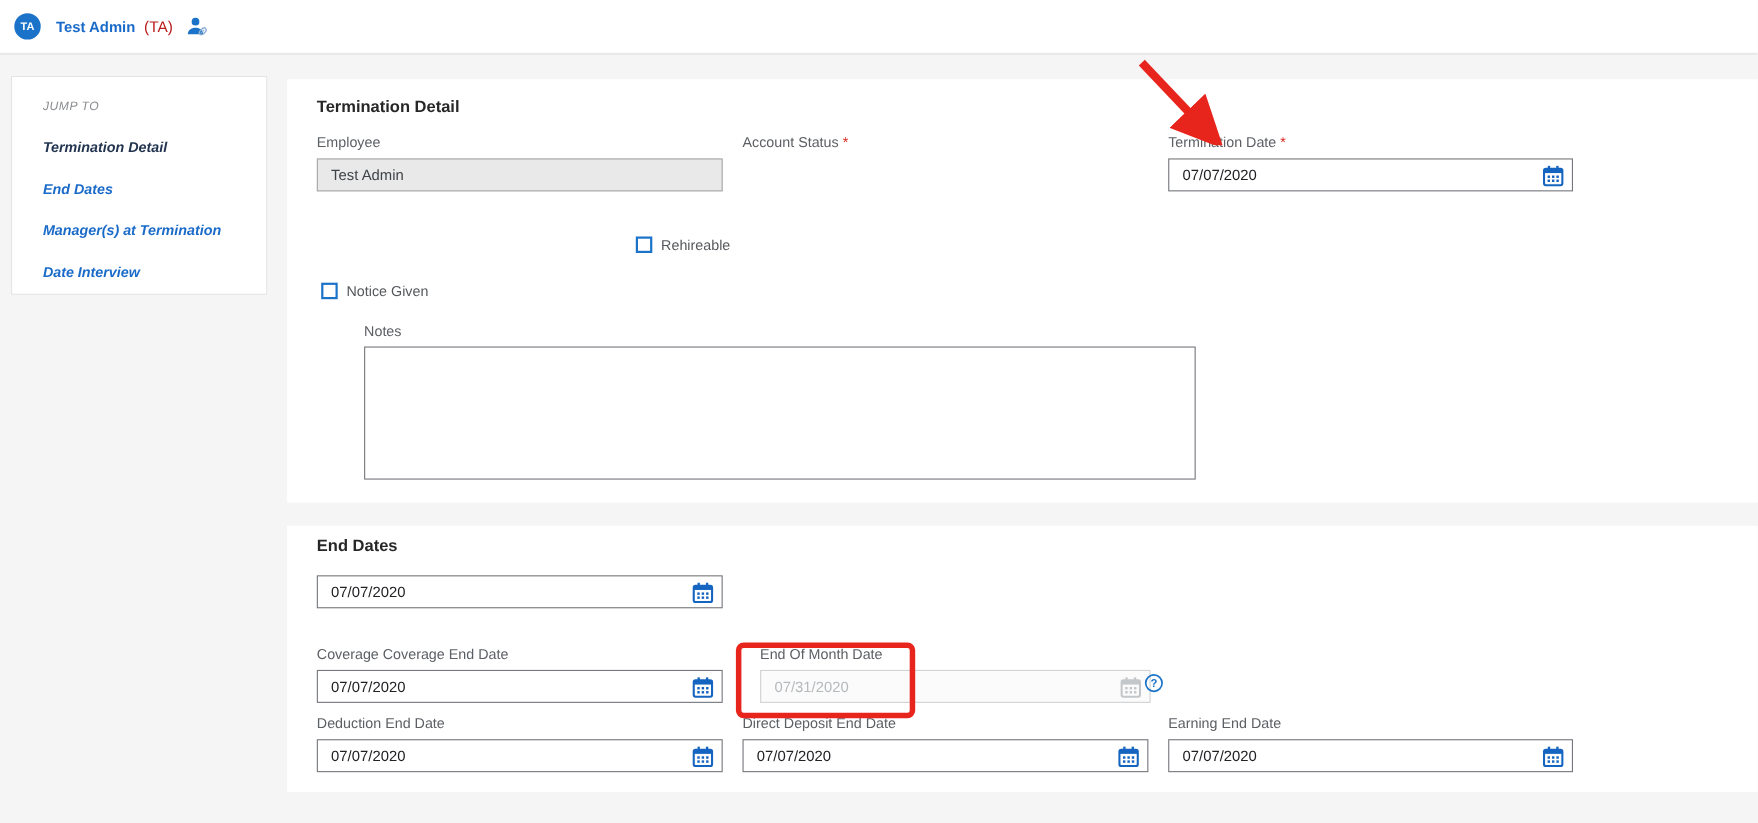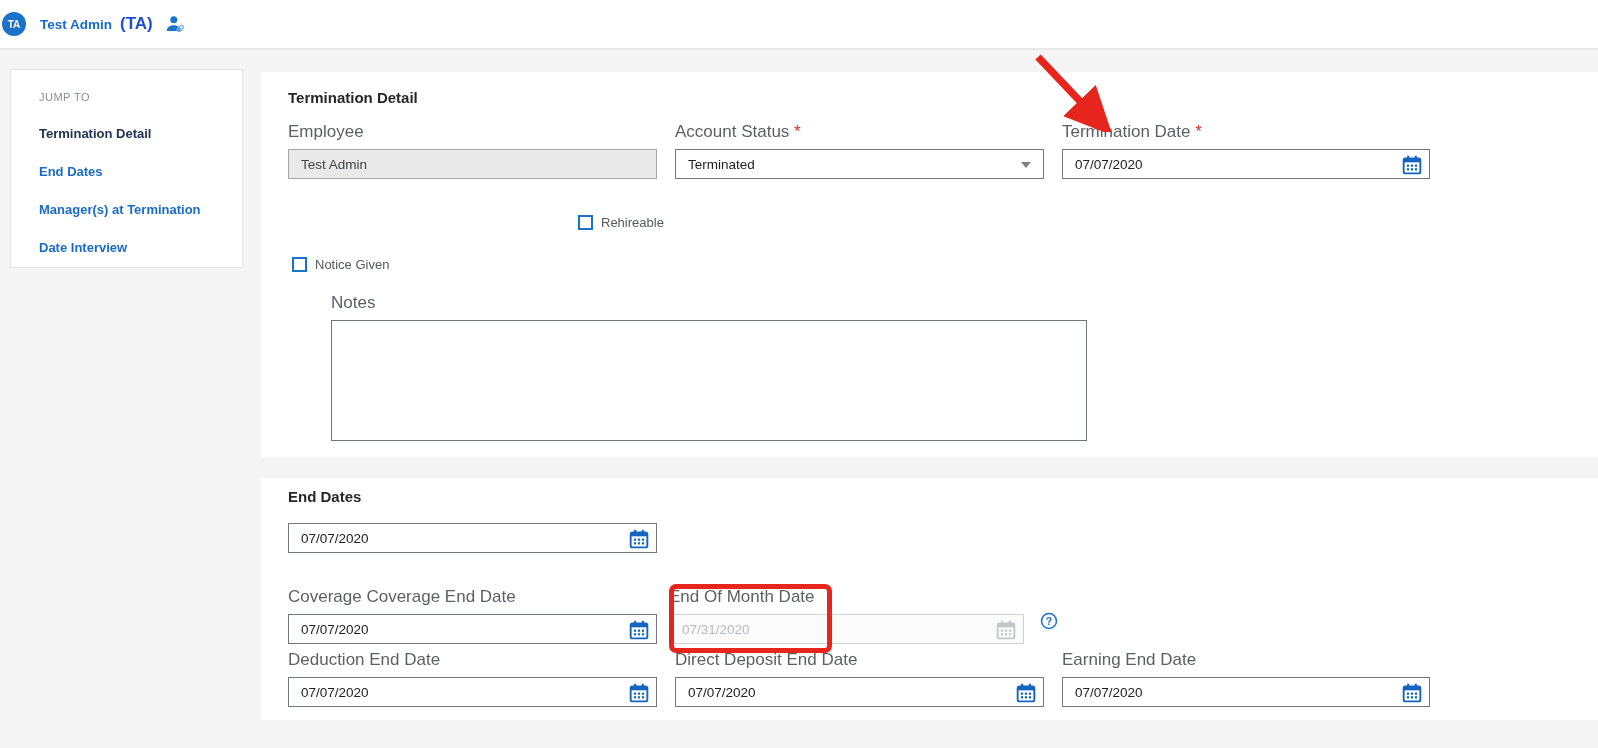--- a/index.html
+++ b/index.html
@@ -1,41 +1,41 @@
 <!DOCTYPE html>
 <html><head>
 <meta charset="utf-8">
 <style>
   * { margin:0; padding:0; box-sizing:border-box; }
   html,body { width:1598px; height:748px; }
   body { font-family:"Liberation Sans", sans-serif; background:#f5f5f6; position:relative; overflow:hidden; }
 
   
   .topbar { position:absolute; left:0; top:0; width:1598px; height:50px; background:#ffffff;
-            border-bottom:2px solid #e9e9ea; display:flex; align-items:center; padding-left:2px; }
+            border-bottom:2px solid #e9e9ea; display:flex; align-items:center; padding-left:13px; }
   .avatar { width:24px; height:24px; border-radius:50%; background:#1a73c8; color:#fff;
             font-size:10px; font-weight:bold; display:flex; align-items:center; justify-content:center; }
   .user-name { color:#1a6bc9; font-weight:bold; font-size:13.5px; margin-left:14px; }
-  .user-code { color:#1d4ed8; font-size:17px; margin-left:8px;font-weight:bold; }
+  .user-code { color:#b91c1c; font-size:14px; margin-left:8px; }
   .person-ico { margin-left:12px; display:flex; align-items:center; }
 
   
   .card { position:absolute; background:#ffffff; }
-  .sidebar { left:10px; top:69px; width:233px; height:199px; border:1px solid #e4e4e6; }
+  .sidebar { left:10px; top:69px; width:233px; height:199px; border:1px solid #e4e4e6;font-style:italic; }
   .sidebar-title { margin:21px 0 0 28px; font-size:11px; color:#8a8d91; letter-spacing:.5px; }
   .side-item { margin:23px 0 0 28px; font-size:13px; font-weight:bold; color:#1a6bc9; cursor:pointer; }
   .side-item.active { color:#223450; }
   .card1 { left:261px; top:72px; width:1337px; height:385px; }
   .card2 { left:261px; top:478px; width:1337px; height:242px; }
   .sec-title { position:absolute; left:27px; top:17px; font-size:15px; font-weight:bold; color:#272727; }
   .card2 .sec-title { top:10px; }
 
   
   .fg { position:absolute; }
-  .lbl { font-size:17px; color:#5c5f63; margin-bottom:7px; white-space:nowrap; }
+  .lbl { font-size:13px; color:#5c5f63; margin-bottom:7px; white-space:nowrap; }
   .lbl .req { color:#d93025; }
   .lbl.blue { color:#1a6bc9; }
   .inp { height:30px; border:1px solid #73767a; background:#fff; display:flex; align-items:center;
          position:relative; }
   .inp input { border:none; outline:none; background:transparent; width:100%; height:100%;
                font-family:"Liberation Sans", sans-serif; font-size:13.5px; color:#202124; padding-left:12px; }
   .inp.gray { background:#e9e9e9; border-color:#a6a6a6; }
   .inp.gray input { color:#3f4348; }
   .inp.dis { background:#fbfbfb; border-color:#d0d2d4; }
   .inp.dis input { color:#b6babd; }
@@ -92,24 +92,20 @@
     <div class="inp gray">
       <input readonly="" value="Test Admin" style="">
     </div>
   </div>
 
   <div class="fg" style="left:414px; top:50px; width:369px;">
     <div class="lbl">
       <span>Account Status</span>
       <span class="req">*</span>
     </div>
-    <div class="inp">
-      <input readonly="" value="Terminated" style="">
-      <i class="chev"></i>
-    </div>
   </div>
 
   <div class="fg" style="left:801px; top:50px; width:368px;">
     <div class="lbl">
       <span>Termination Date</span>
       <span class="req">*</span>
     </div>
     <div class="inp">
       <input value="07/07/2020" style="">
       <button class="cal-btn">
@@ -183,21 +179,21 @@
             <rect x="8" y="8.6" width="2" height="2"></rect>
             <rect x="11.6" y="8.6" width="2" height="2"></rect>
           <rect x="4.4" y="11.9" width="2" height="2"></rect>
             <rect x="8" y="11.9" width="2" height="2"></rect>
             <rect x="11.6" y="11.9" width="2" height="2"></rect>
         </svg>
       </button>
     </div>
   </div>
 
-  <div class="fg" style="left:408px; top:109px; width:355px;">
+  <div class="fg" style="left:430px; top:109px; width:355px;">
     <div class="lbl">End Of Month Date</div>
     <div class="inp dis">
       <input readonly="" value="07/31/2020" style="">
       <button class="cal-btn dis">
         <svg width="20" height="20" viewBox="0 0 18 18" fill="currentColor">
           <rect x="1.5" y="3.2" width="15" height="13.3" rx="1.5" fill="none" stroke="currentColor" stroke-width="1.7"></rect>
           <rect x="1.8" y="3.4" width="14.4" height="3.2"></rect>
           <rect x="4.6" y="0.7" width="1.9" height="3.2"></rect>
             <rect x="11.5" y="0.7" width="1.9" height="3.2"></rect>
           <rect x="4.4" y="8.6" width="2" height="2"></rect>

